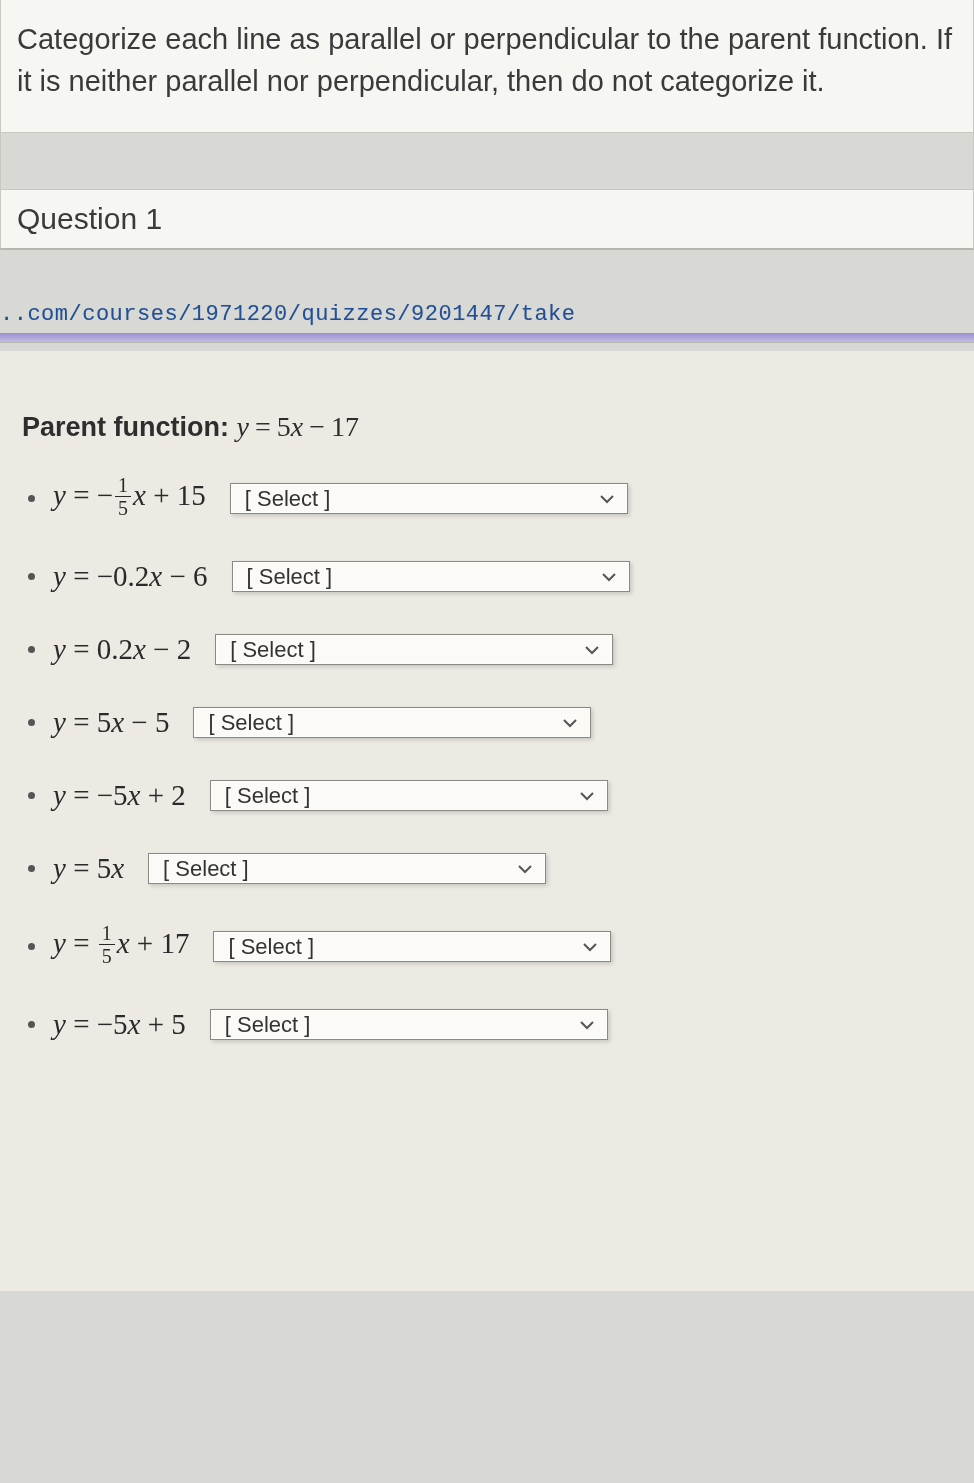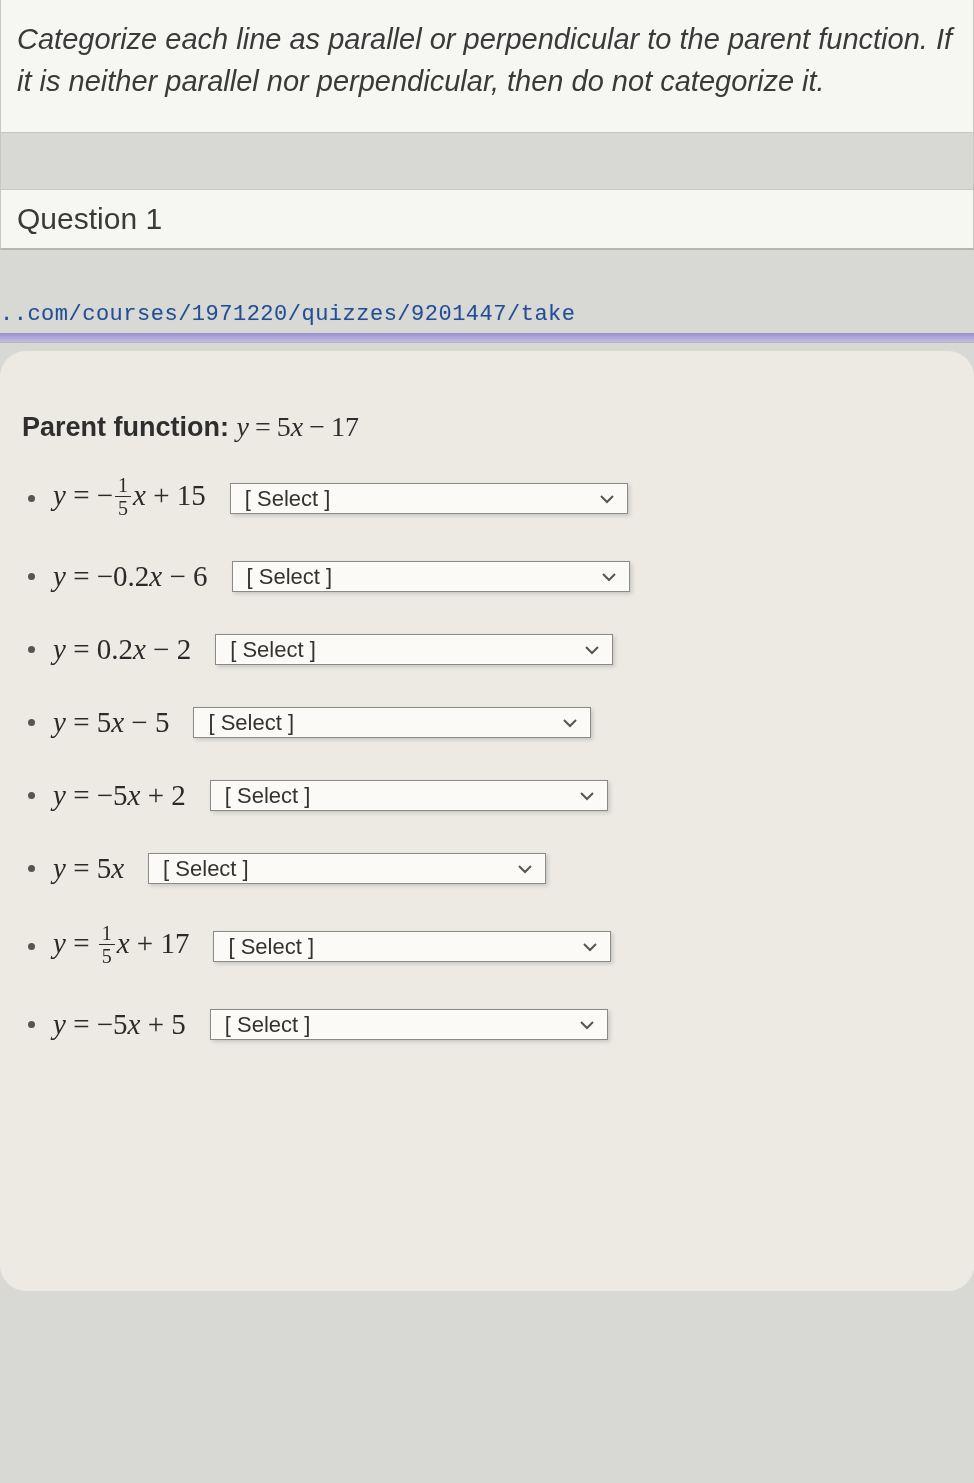--- a/index.html
+++ b/index.html
@@ -10,21 +10,20 @@
     color: #333;
   }
   .instructions {
     background: #f6f6f3;
     border: 1px solid #c8c8c2;
     border-top: none;
     padding: 18px 0 30px 16px;
     font-size: 29px;
     line-height: 1.45;
     color: #3a3a3a;
-    font-style: italic;
   }
   .gap {
     height: 56px;
     border-left: 1px solid #c8c8c2;
     border-right: 1px solid #c8c8c2;
     background: transparent;
   }
   .question-hdr {
     background: #f6f6f3;
     border: 1px solid #c8c8c2;
@@ -45,21 +44,20 @@
   .purple-bar {
     height: 10px;
     background: linear-gradient(to bottom, #9a8fce 0%, #c3bce4 100%);
     border-bottom: 1px solid #b8b8b2;
     margin-bottom: 8px;
   }
   .content {
     background: #eceae3;
     padding: 60px 22px 20px 22px;
     min-height: 940px;
-    border-radius: 26px;
   }
   .parent-line {
     font-size: 27px;
     color: #2e2e2e;
     margin-bottom: 34px;
   }
   .parent-line .lbl { font-weight: 600; }
   .math { font-family: "Times New Roman", Georgia, serif; font-style: italic; font-size: 28px; }
   .math .op { font-style: normal; padding: 0 6px; }
   .math .num { font-style: normal; }

